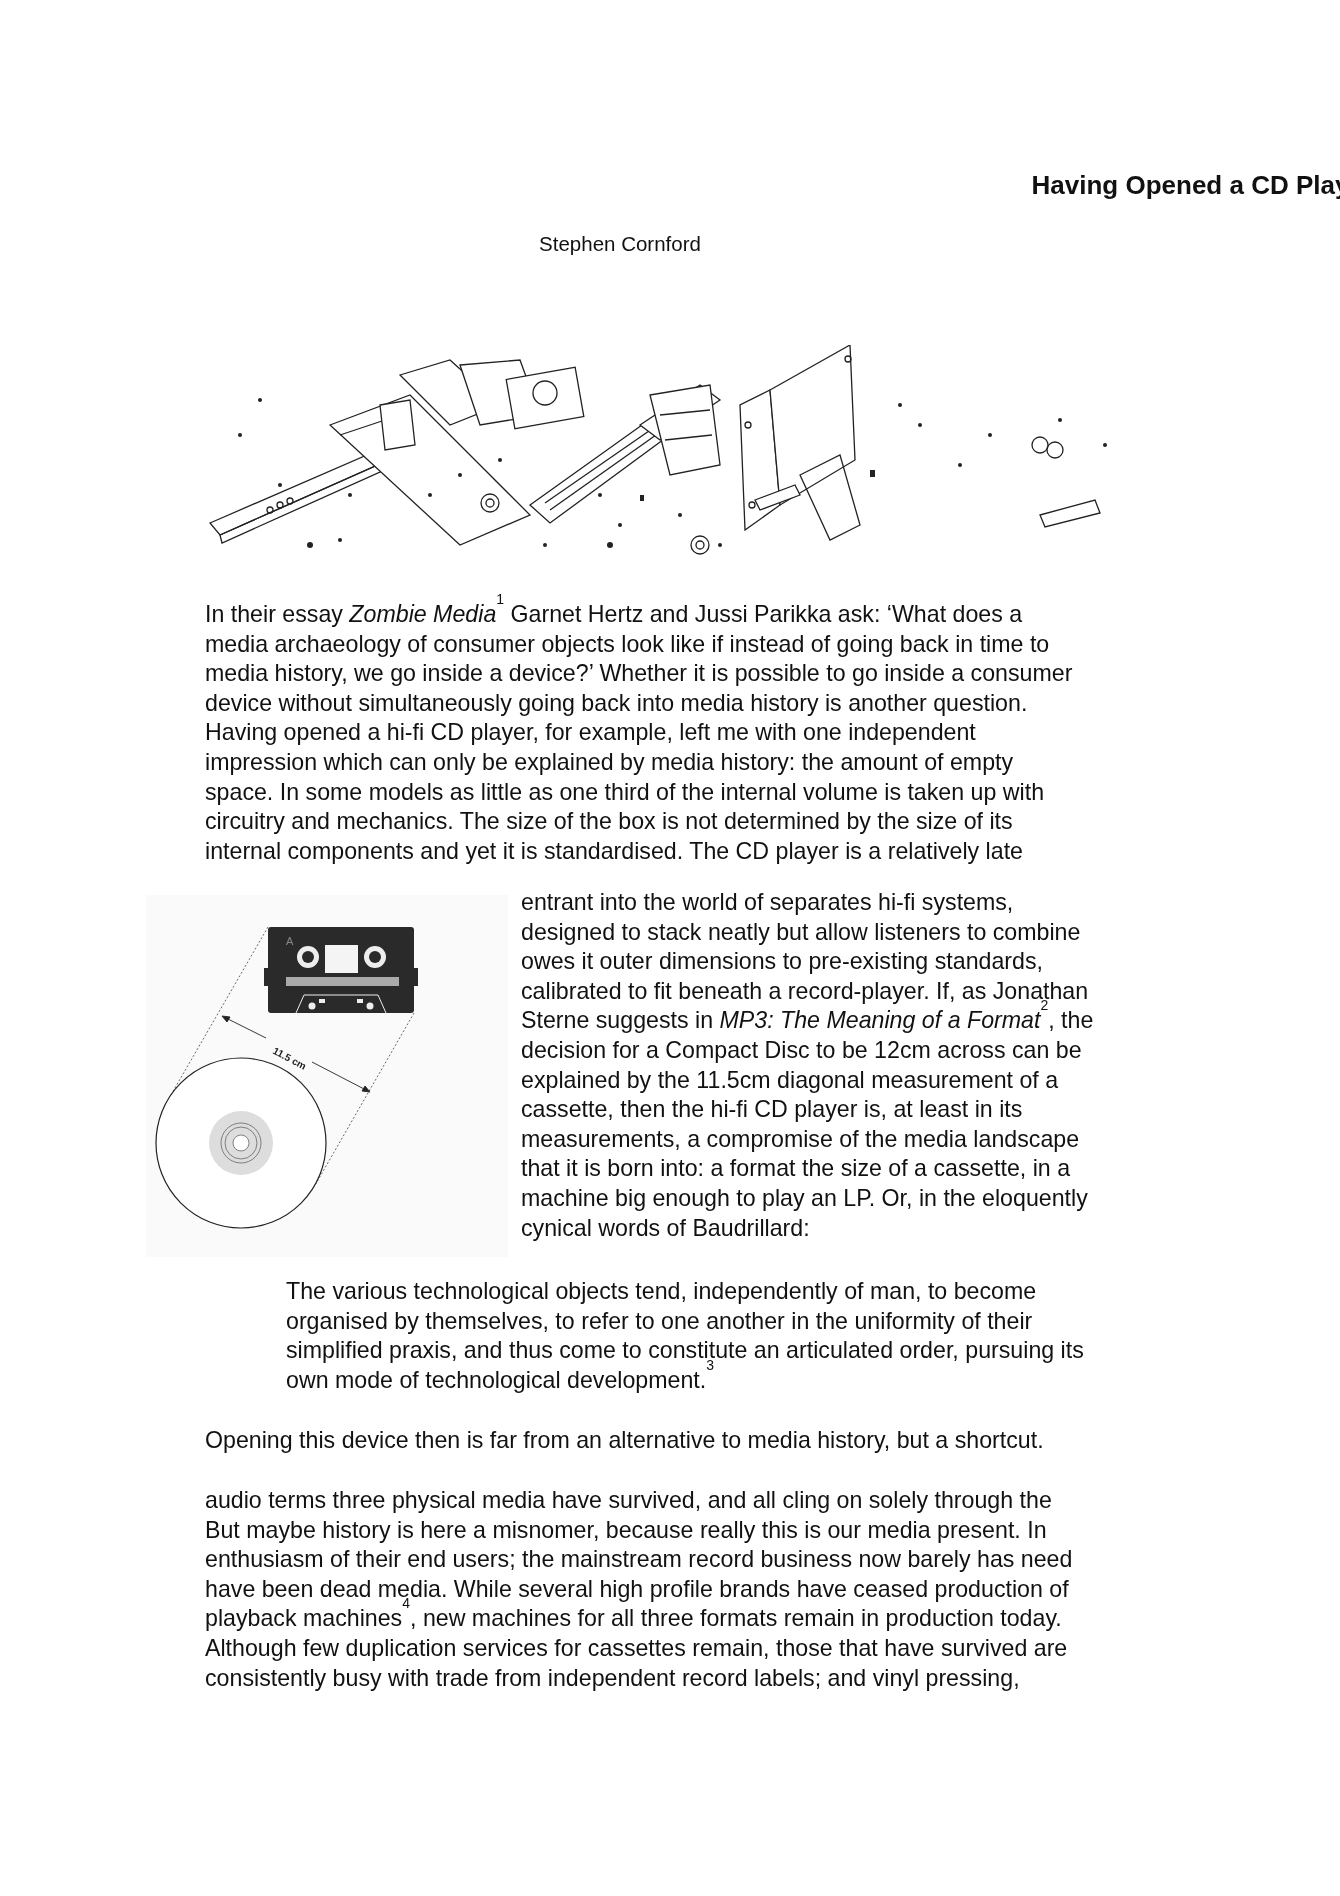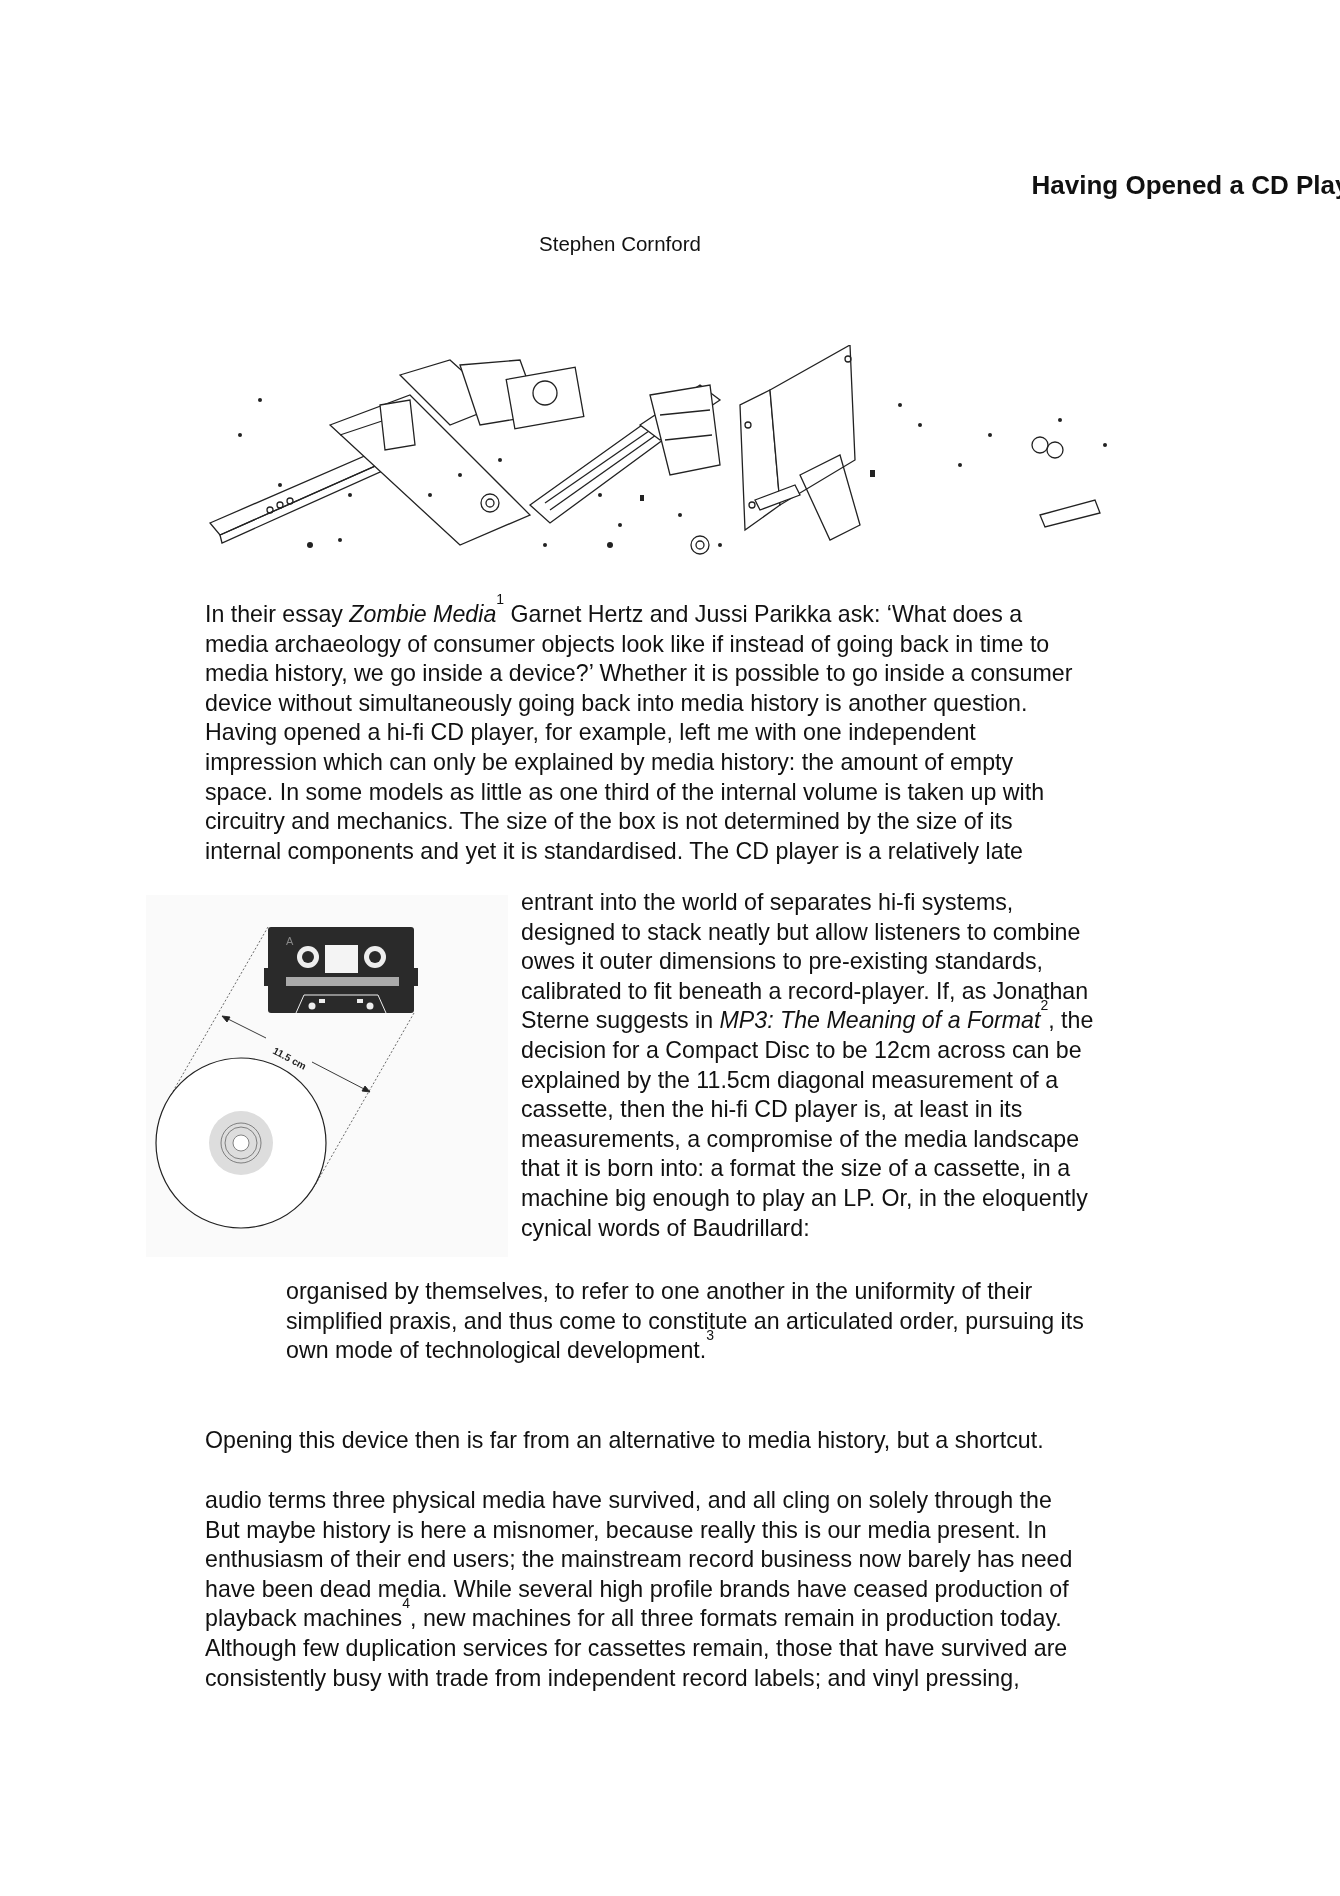--- a/index.html
+++ b/index.html
@@ -158,20 +158,21 @@
   <g>
     <circle cx="95" cy="248" r="85" fill="#fff" stroke="#222" stroke-width="1.2"></circle>
     <circle cx="95" cy="248" r="32" fill="#ddd"></circle>
     <circle cx="95" cy="248" r="20" fill="none" stroke="#666" stroke-width="0.8"></circle>
     <circle cx="95" cy="248" r="16" fill="none" stroke="#666" stroke-width="0.8"></circle>
     <circle cx="95" cy="248" r="8" fill="#fff" stroke="#666" stroke-width="0.8"></circle>
   </g>
 </svg>
 
 <div class="para" style="left:286px; top:1277px;">
+  <span class="line">The various technological objects tend, independently of man, to become</span>
   <span class="line">organised by themselves, to refer to one another in the uniformity of their</span>
   <span class="line">simplified praxis, and thus come to constitute an articulated order, pursuing its</span>
   <span class="line">
     <span>own mode of technological development.</span><sup>3</sup>
   </span>
 </div>
 
 <div class="para" style="left:205px; top:1426px;">
   <span class="line">Opening this device then is far from an alternative to media history, but a shortcut.</span>
 </div>

